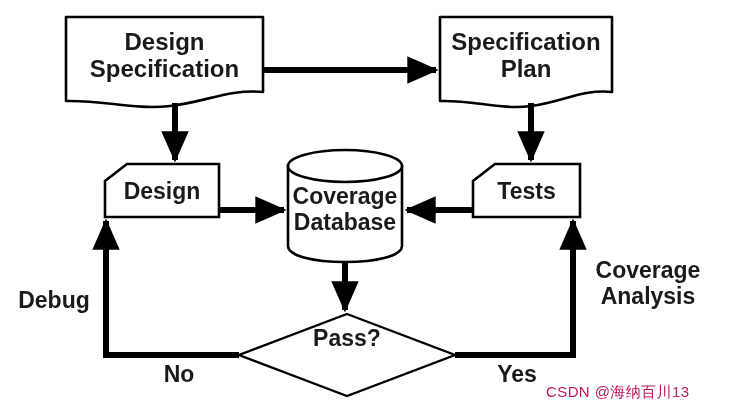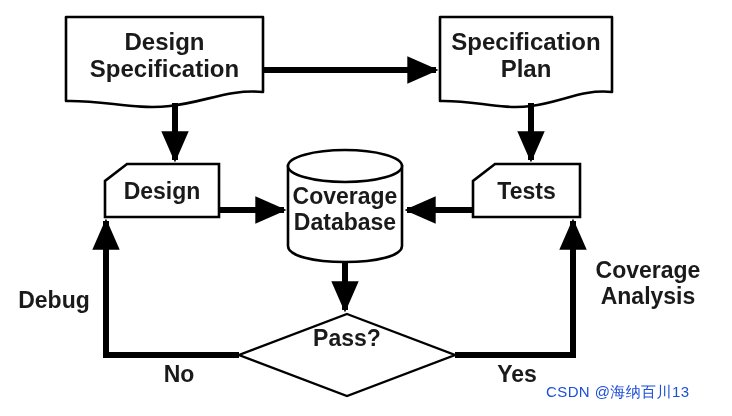--- a/index.html
+++ b/index.html
@@ -42,21 +42,21 @@
     font-weight: bold;
     color: #1a1a1a;
     line-height: 1.12;
     text-align: center;
     white-space: pre-line;
   }
   .watermark {
     position: absolute;
     font-family: "Liberation Sans", sans-serif;
     font-size: 15px;
-    color: #1d4ed8;
+    color: #be185d;
     letter-spacing: 0.4px;
     white-space: nowrap;
   }
 </style>
 </head>
 <body>
 
 <div id="canvas">
 
   <svg id="diagram-svg" viewBox="0 0 732 416" xmlns="http://www.w3.org/2000/svg">

